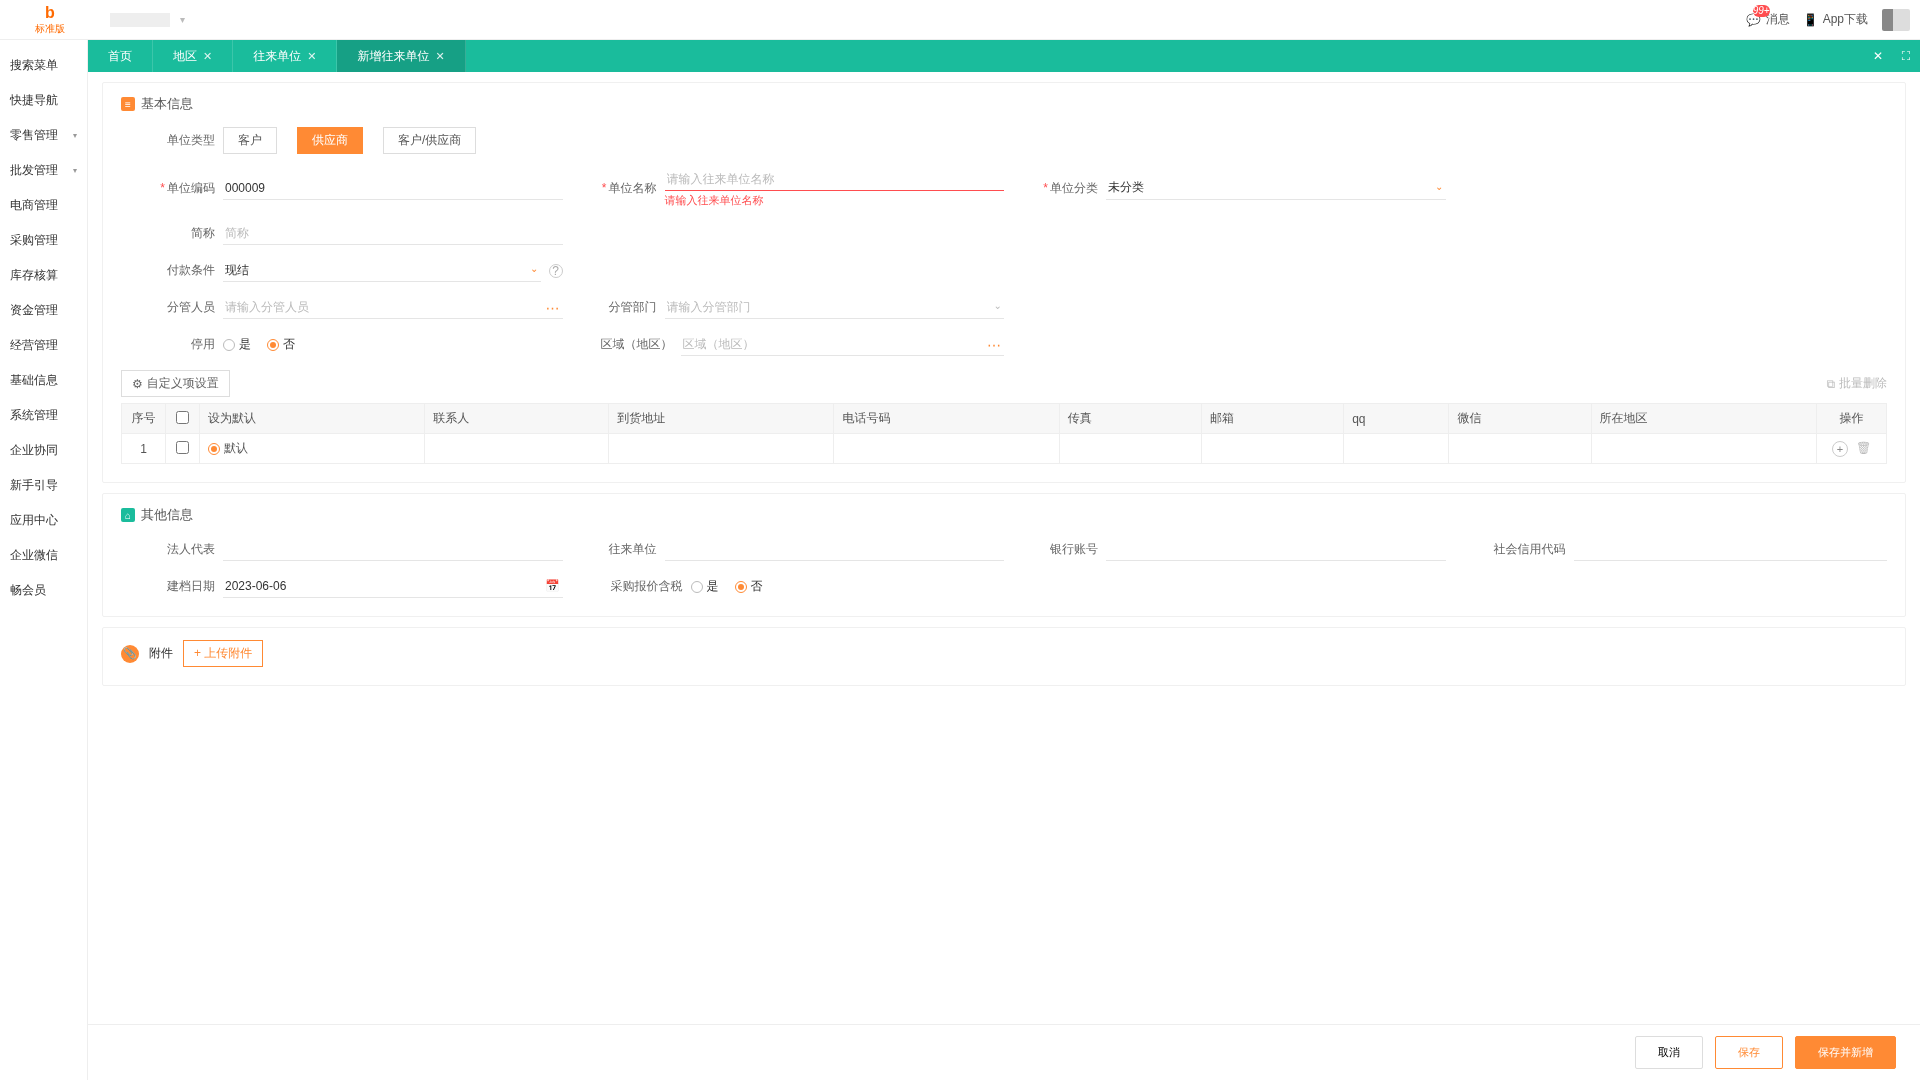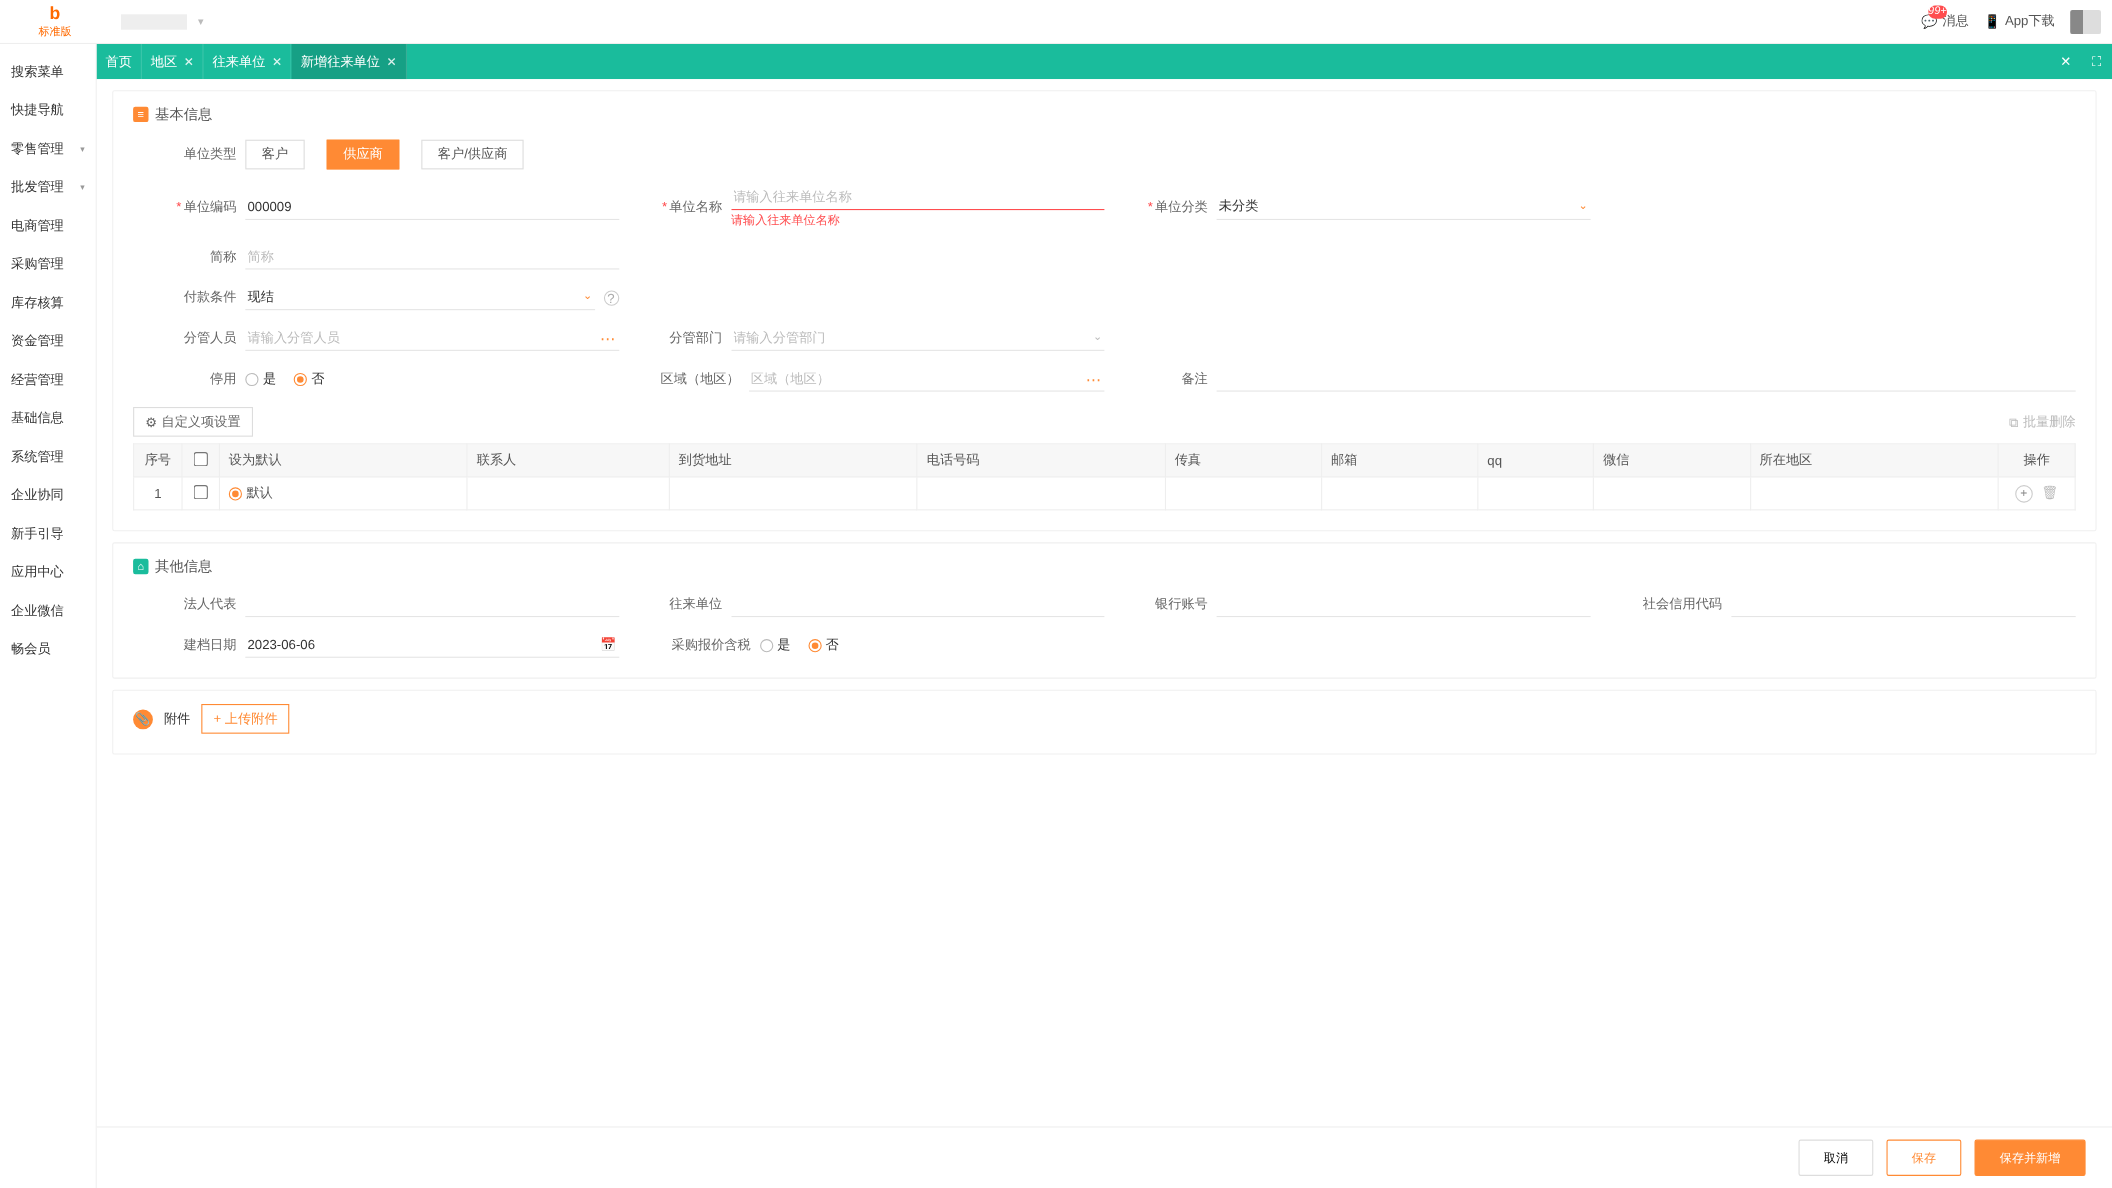--- a/index.html
+++ b/index.html
@@ -21,21 +21,21 @@
 
 .main { flex: 1; display: flex; min-height: 0; }
 .sidebar { width: 88px; background: #fff; border-right: 1px solid #eee; padding-top: 8px; }
 .sidebar .sitem { padding: 9px 10px; font-size: 12px; color: #333; cursor: pointer; display: flex; align-items: center; justify-content: space-between; }
 .sidebar .sitem .caret { font-size: 8px; color: #999; }
 
 .content-col { flex: 1; display: flex; flex-direction: column; min-width: 0; }
 
 
 .tabbar { height: 32px; background: #1abc9c; display: flex; align-items: stretch; color: #fff; }
-.tab { padding: 0 8px; display: flex; align-items: center; gap: 6px; font-size: 12px; cursor: pointer; border-right: 1px solid rgba(255,255,255,0.15); }
+.tab { padding: 0 20px; display: flex; align-items: center; gap: 6px; font-size: 12px; cursor: pointer; border-right: 1px solid rgba(255,255,255,0.15); }
 .tab.active { background: #16a085; }
 .tab .close { font-size: 11px; opacity: .85; }
 .tabbar .spacer { flex: 1; }
 .tabbar .tab-action { width: 28px; display: flex; align-items: center; justify-content: center; cursor: pointer; }
 
 
 .page-scroll { flex: 1; overflow-y: auto; background: #fff; padding: 0; }
 .card { margin: 10px 14px; background: #fff; border: 1px solid #f0f0f0; border-radius: 2px; padding: 12px 18px 18px; }
 .section-title { display: flex; align-items: center; gap: 6px; font-size: 13px; color: #555; margin-bottom: 14px; }
 .section-title .sicn { width: 14px; height: 14px; background: #ff8a34; color: #fff; border-radius: 2px; display: flex; align-items: center; justify-content: center; font-size: 10px; }
@@ -289,24 +289,20 @@
                     <span>否</span>
                   </div>
               </div>
             </div>
             <div class="field">
               <span class="label" style="width:80px">区域（地区）</span>
               <div class="ctrl">
                 <input class="input" placeholder="区域（地区）" style="">
                 <span class="more-icon">⋯</span>
               </div>
-            </div>
-            <div class="field col2">
-              <span class="label">备注</span>
-              <div class="ctrl"><input class="input" style=""></div>
             </div>
           </div>
 
           <div class="tbl-toolbar">
             <button class="custom-btn">
               <span>⚙</span>
               <span>自定义项设置</span>
             </button>
             <div class="batch-del">
               <span>⧉</span>

